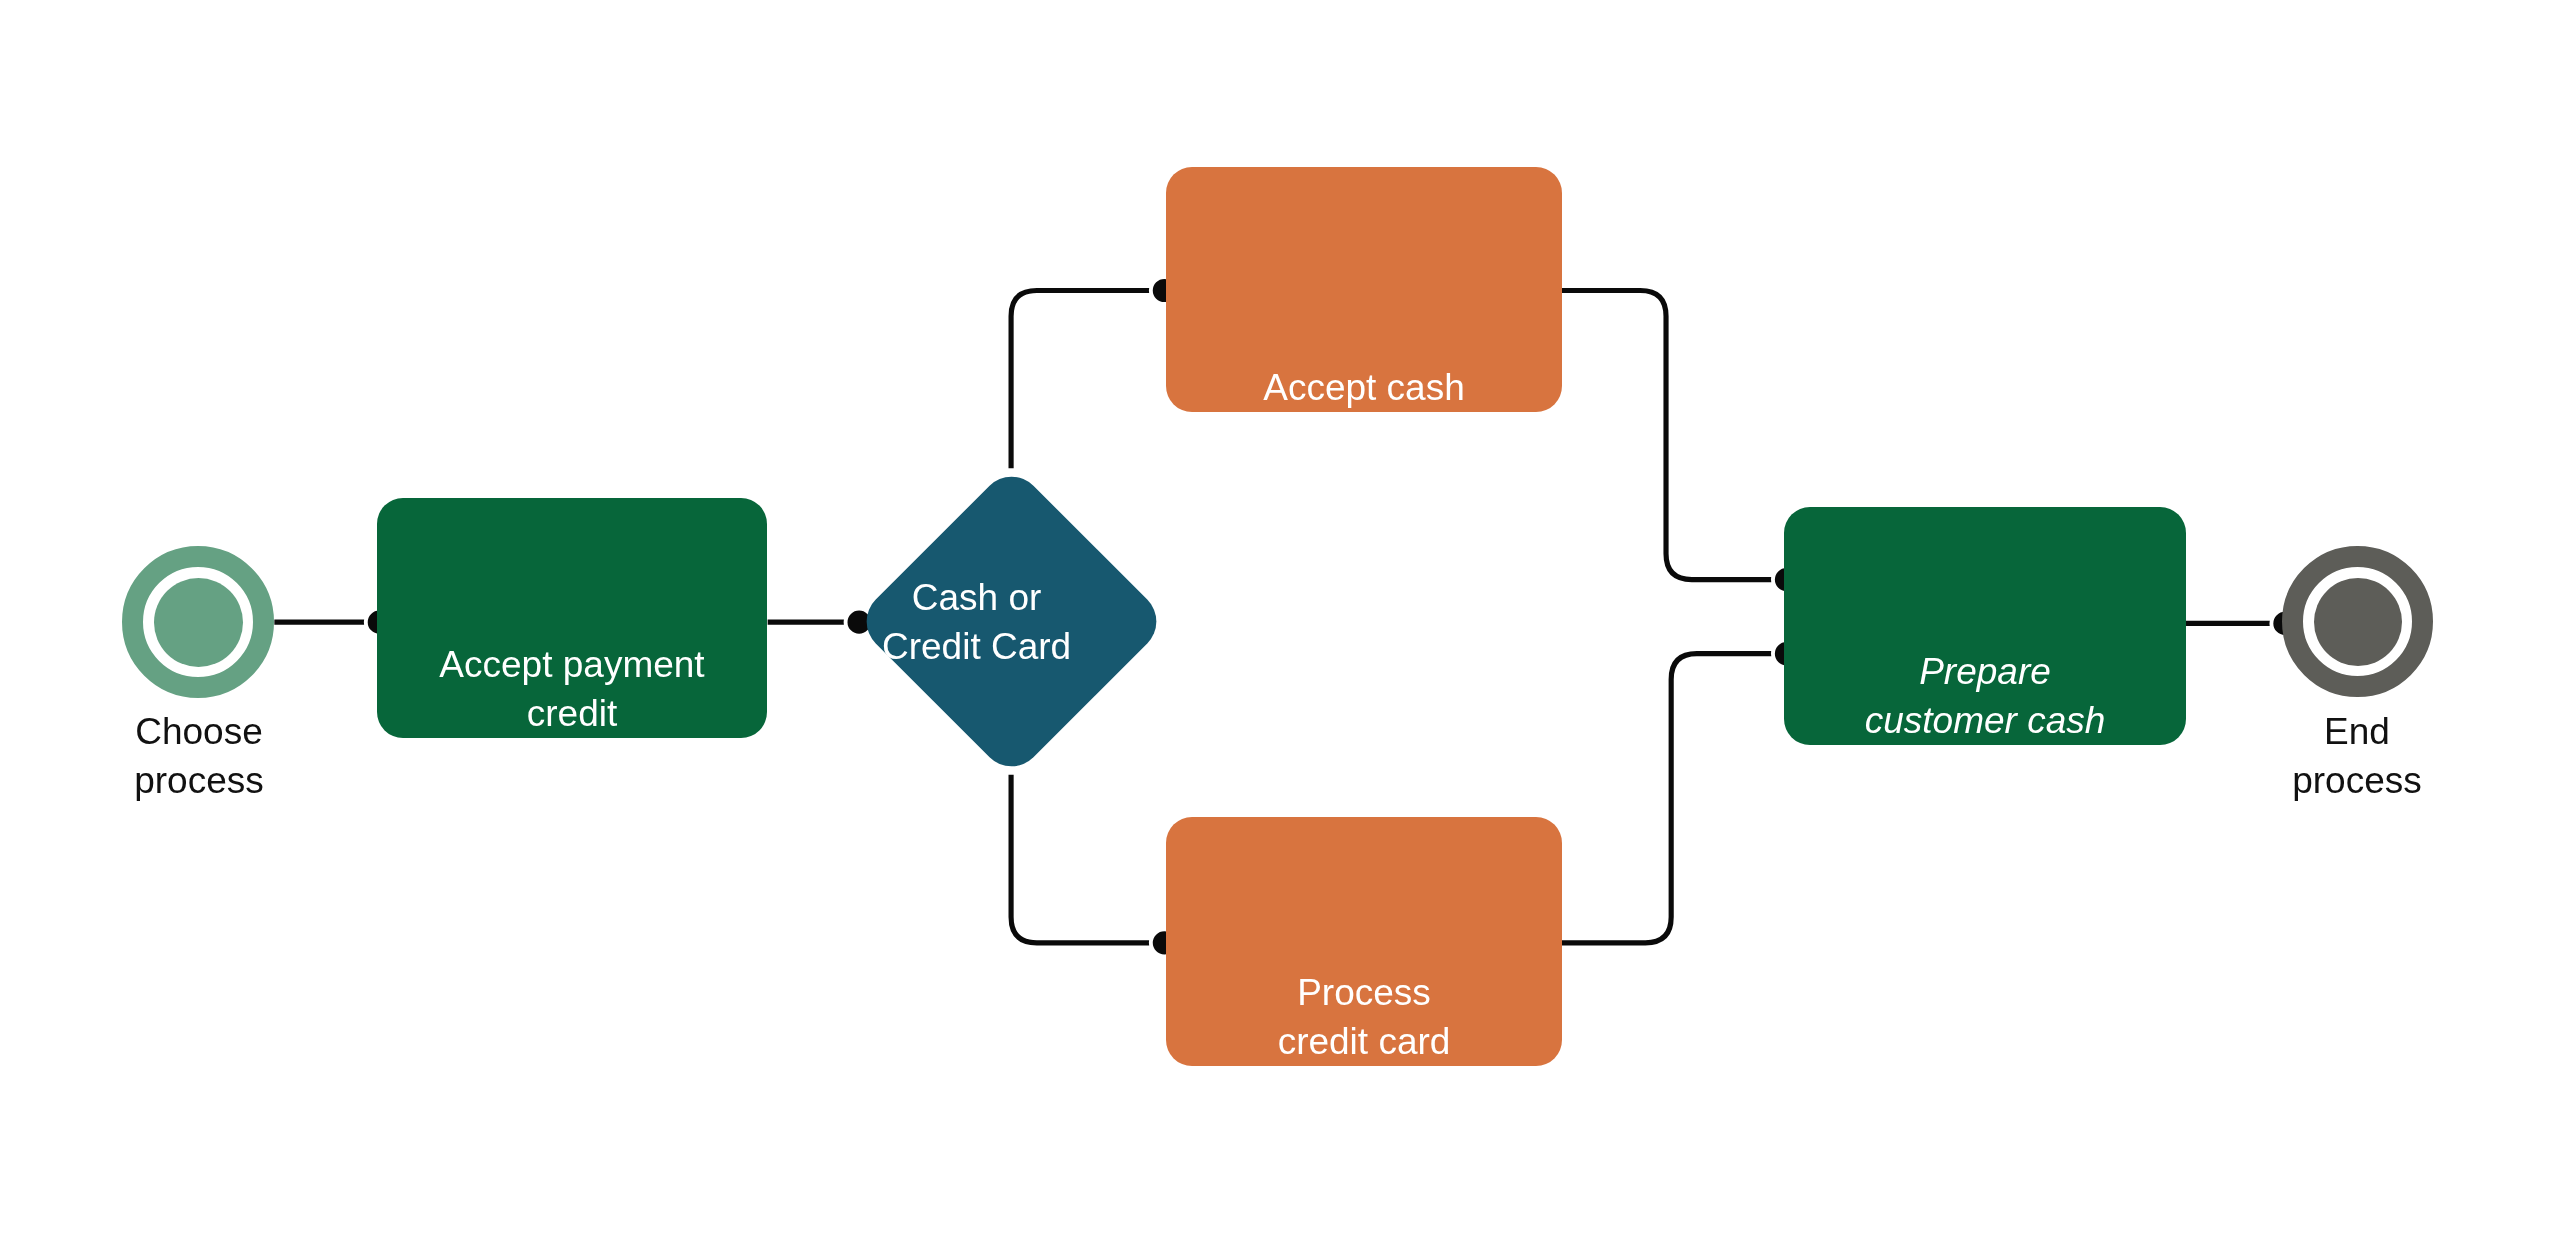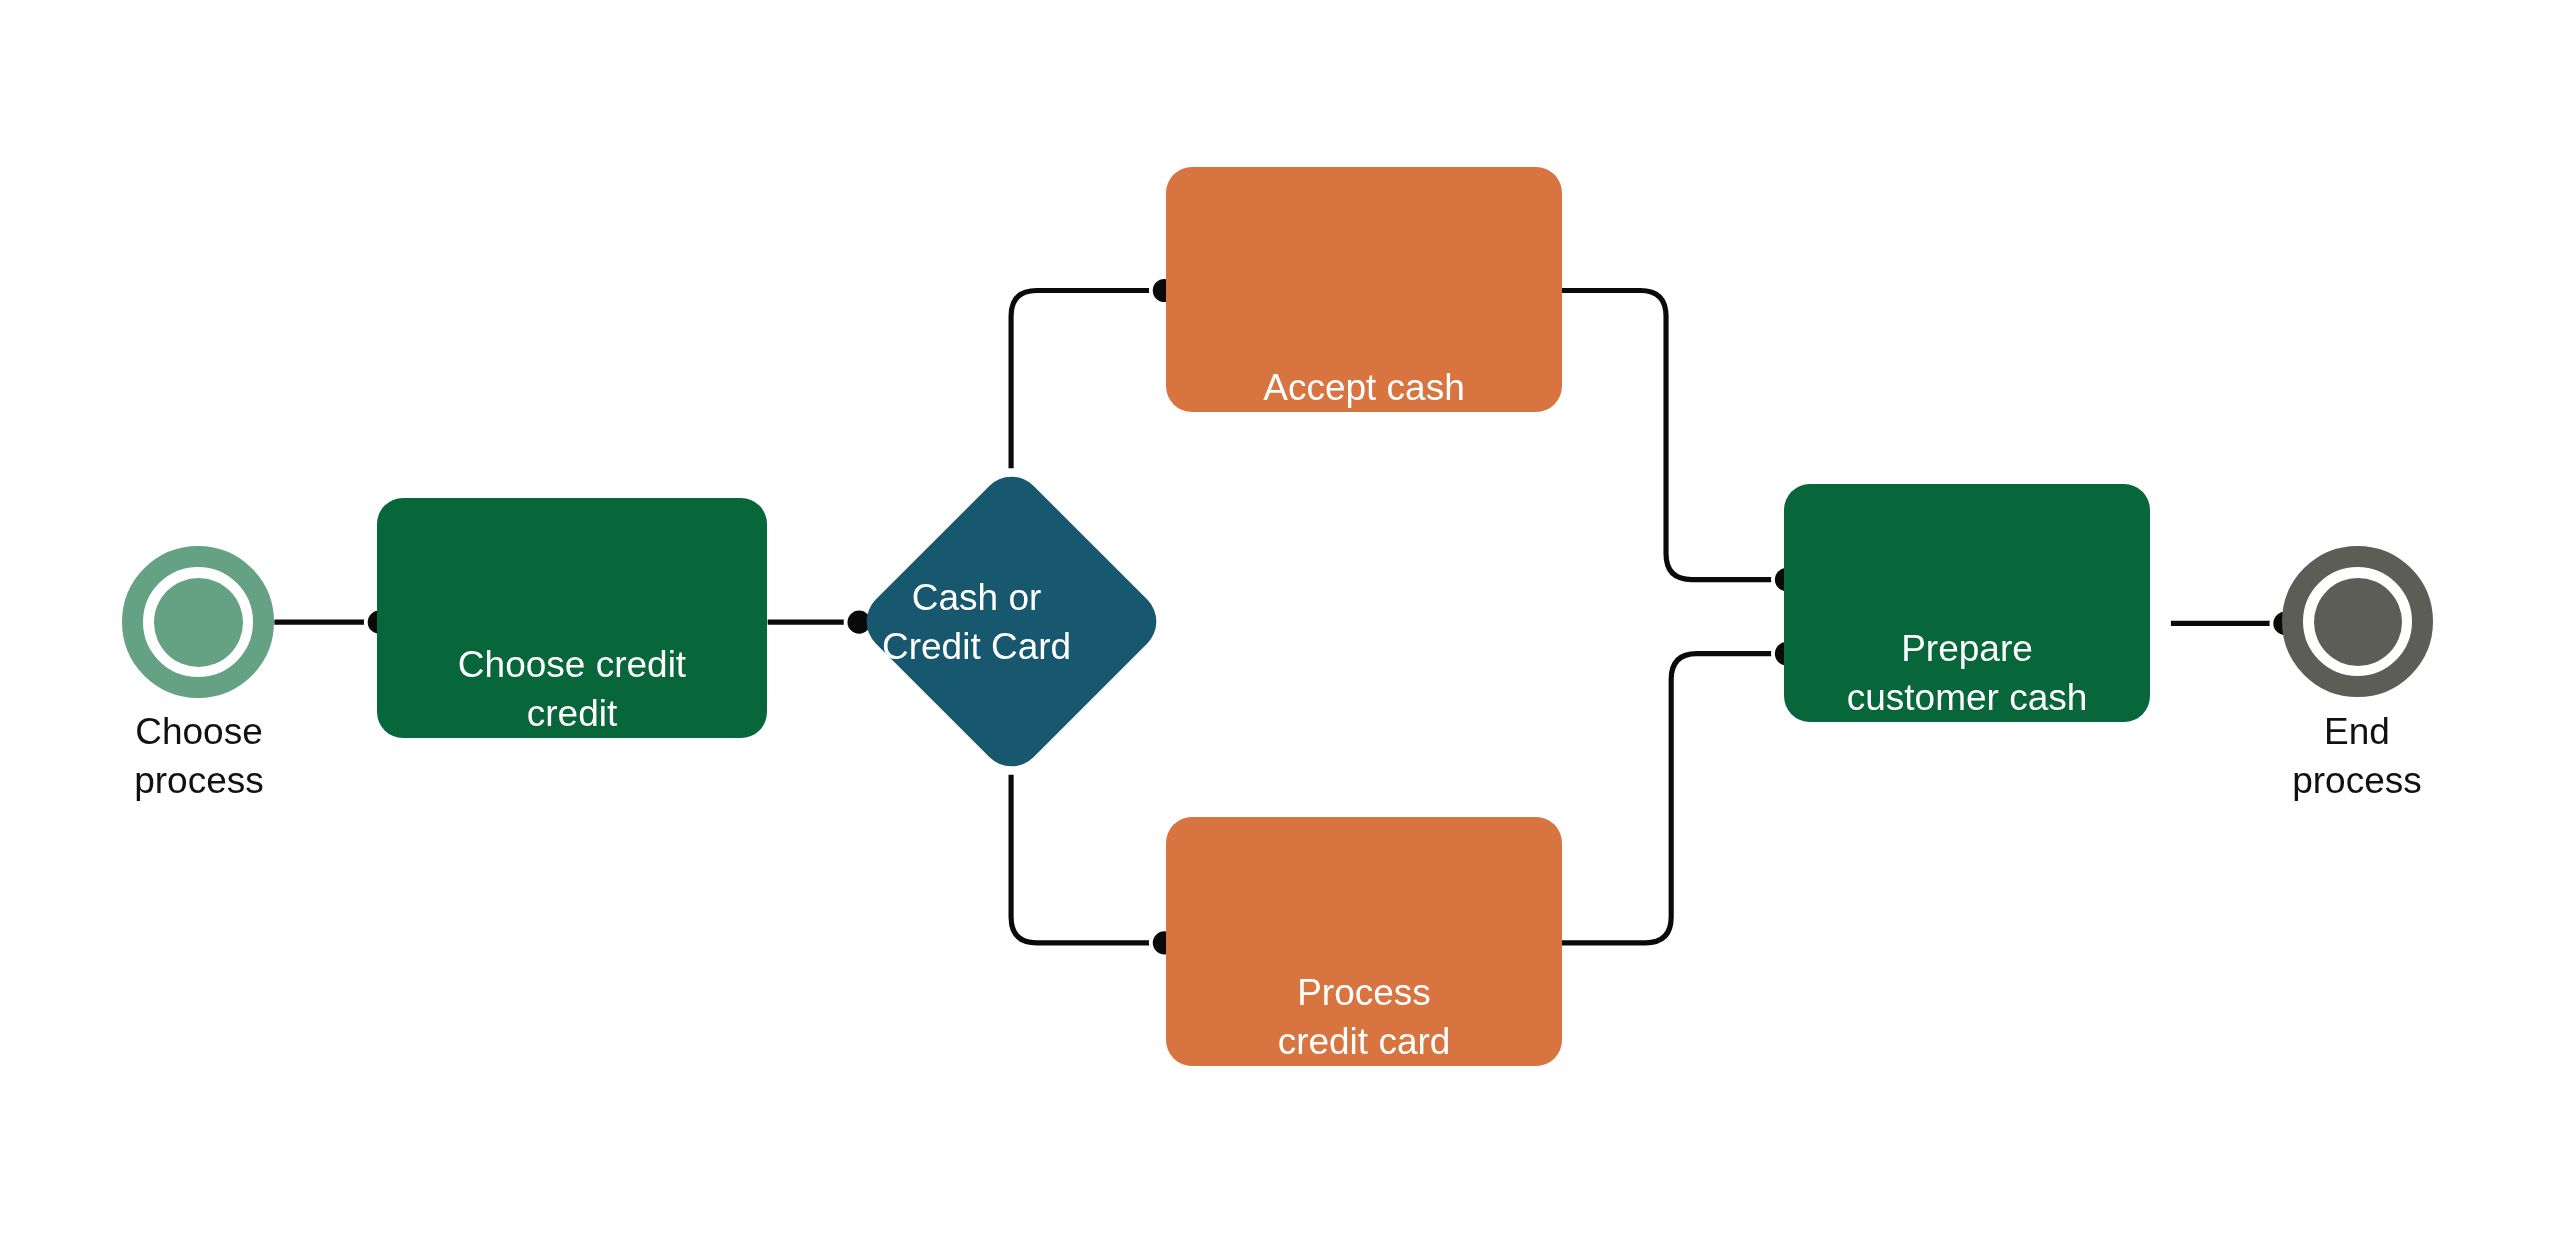--- a/index.html
+++ b/index.html
@@ -91,21 +91,21 @@
   <div class="event-circle start" style="left:122px;top:546px;width:152px;height:152px;">
     <div class="event-inner start"></div>
   </div>
   <div class="event-label line-block" style="left:70px;top:707px;width:258px;">
     <span>Choose</span>
     <span>process</span>
   </div>
 
   <div class="node box green" style="left:377px;top:498px;width:390px;height:240px;">
     <div class="line-block">
-      <span>Choose credit</span>
+      <span>Accept payment</span>
       <span>credit</span>
     </div>
   </div>
 
   <div class="diamond-shape" style="left:900px;top:510px;"></div>
   <div class="diamond-label line-block" style="left:882px;top:533px;width:258px;height:178px;">
     <div class="line-block">
       <span>Cash or</span>
       <span>Credit Card</span>
     </div>
@@ -117,21 +117,21 @@
     </div>
   </div>
 
   <div class="node box orange" style="left:1166px;top:817px;width:396px;height:249px;">
     <div class="line-block">
       <span>Process</span>
       <span>credit card</span>
     </div>
   </div>
 
-  <div class="node box green" style="left:1784px;top:484px;width:366px;height:238px;">
+  <div class="node box green" style="left:1784px;top:507px;width:402px;height:238px;font-style:italic;">
     <div class="line-block">
       <span>Prepare</span>
       <span>customer cash</span>
     </div>
   </div>
 
   <div class="event-circle end" style="left:2282px;top:546px;width:151px;height:151px;">
     <div class="event-inner end"></div>
   </div>
   <div class="event-label line-block" style="left:2228px;top:707px;width:258px;">

